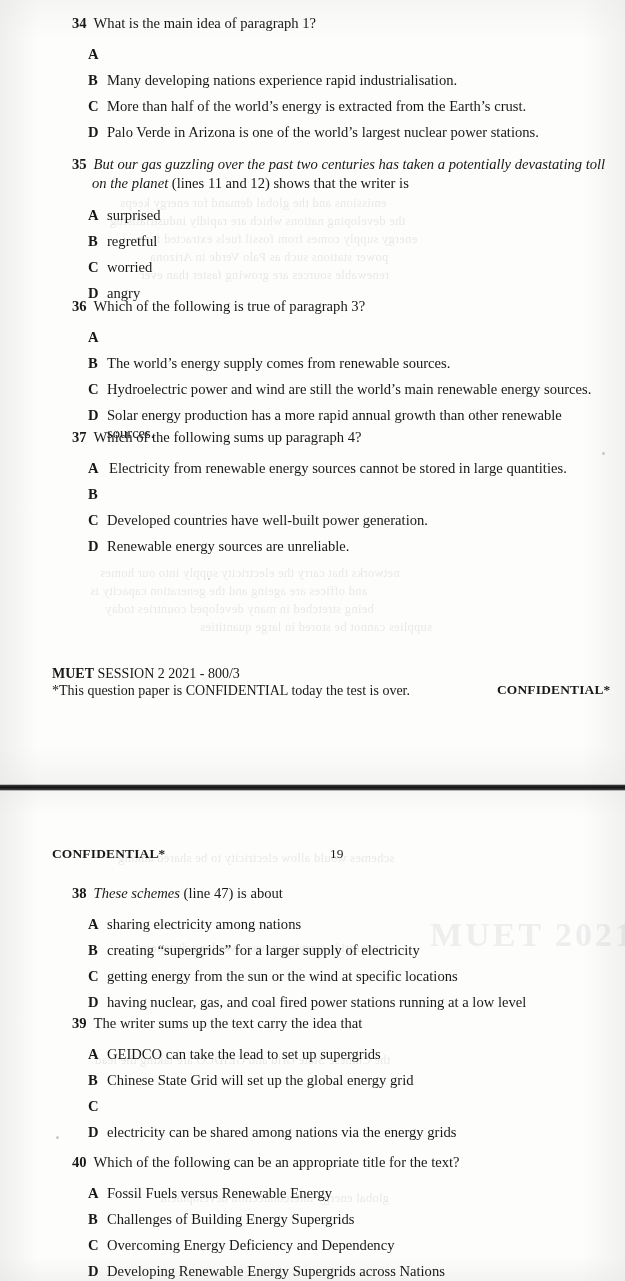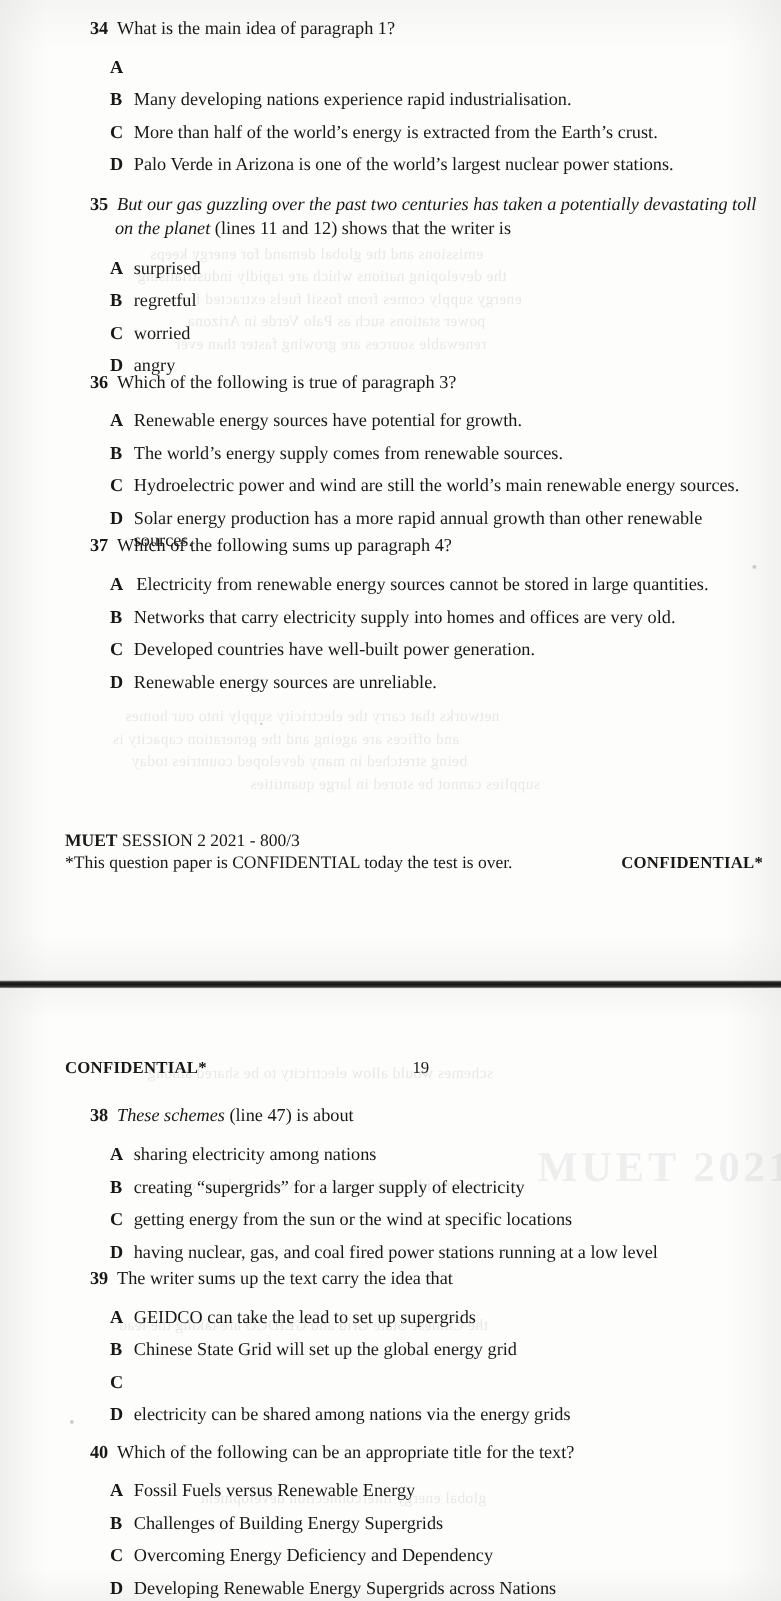--- a/index.html
+++ b/index.html
@@ -216,21 +216,20 @@
     </ul>
   </div>
 
   <div class="question" style="top:297px;">
     <div class="q-stem">
       <span class="q-num">36</span><span>Which of the following is true of paragraph 3?</span>
     </div>
     <ul class="options">
       <li class="option" style="margin-top:12px;">
         <span class="opt-letter">A</span>
-        <span>Renewable energy sources have potential for growth.</span>
       </li>
       <li class="option">
         <span class="opt-letter">B</span>
         <span>The world’s energy supply comes from renewable sources.</span>
       </li>
       <li class="option">
         <span class="opt-letter">C</span>
         <span>Hydroelectric power and wind are still the world’s main renewable energy sources.</span>
       </li>
       <li class="option">
@@ -244,21 +243,20 @@
     <div class="q-stem">
       <span class="q-num">37</span><span>Which of the following sums up paragraph 4?</span>
     </div>
     <ul class="options">
       <li class="option" style="margin-top:12px; padding-left:57px;">
         <span class="opt-letter">A</span>
         <span>Electricity from renewable energy sources cannot be stored in large quantities.</span>
       </li>
       <li class="option">
         <span class="opt-letter">B</span>
-        <span>Networks that carry electricity supply into homes and offices are very old.</span>
       </li>
       <li class="option">
         <span class="opt-letter">C</span>
         <span>Developed countries have well-built power generation.</span>
       </li>
       <li class="option">
         <span class="opt-letter">D</span>
         <span>Renewable energy sources are unreliable.</span>
       </li>
     </ul>

